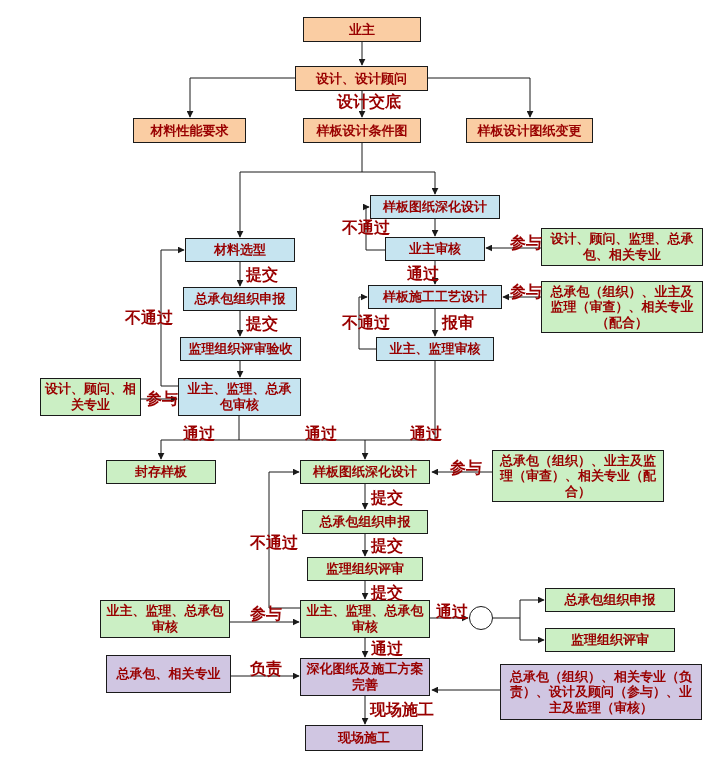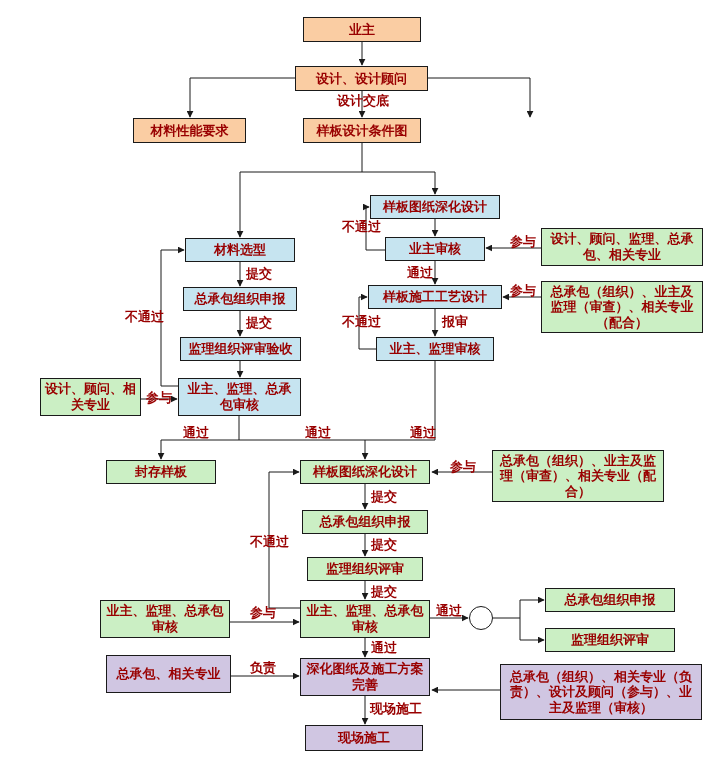--- a/index.html
+++ b/index.html
@@ -13,21 +13,21 @@
     display:flex;align-items:center;justify-content:center;text-align:center;
     border:1px solid #1a1a1a;color:var(--text,#990000);
     font-weight:bold;font-size:13px;line-height:1.2;padding:1px 3px;
   }
   .peach{background:var(--peach,#FACDA3);}
   .blue{background:var(--blue,#C6E4F0);}
   .green{background:var(--green,#CBEFC4);}
   .purple{background:var(--purple,#D0C6E2);}
   .elabel{
     position:absolute;z-index:3;color:var(--text,#990000);
-    font-size:13px;font-weight:bold;white-space:nowrap;
+    font-size:16px;font-weight:bold;white-space:nowrap;
   }
   .connector-circle{
     position:absolute;z-index:2;width:24px;height:24px;border-radius:50%;
     border:1px solid #1a1a1a;background:#fff;box-sizing:border-box;
   }
 </style>
 </head>
 <body>
 
 <div class="canvas">
@@ -79,20 +79,21 @@
       <path d="M231,676 L299,676" marker-end="url(#ah)"></path>
       <path d="M500,690 L432,690" marker-end="url(#ah)"></path>
       <path d="M365,696 L365,724" marker-end="url(#ah)"></path>
     </g>
   </svg>
 
   <div class="node peach" style="left:303px;top:17px;width:118px;height:25px">业主</div>
   <div class="node peach" style="left:295px;top:66px;width:133px;height:25px">设计、设计顾问</div>
   <div class="node peach" style="left:133px;top:118px;width:113px;height:25px">材料性能要求</div>
   <div class="node peach" style="left:303px;top:118px;width:118px;height:25px">样板设计条件图</div>
+  <div class="node peach" style="left:466px;top:118px;width:127px;height:25px">样板设计图纸变更</div>
 
   <div class="node blue" style="left:370px;top:195px;width:130px;height:24px">样板图纸深化设计</div>
   <div class="node blue" style="left:368px;top:285px;width:134px;height:24px">样板施工工艺设计</div>
   <div class="node blue" style="left:385px;top:237px;width:100px;height:24px">业主审核</div>
   <div class="node blue" style="left:376px;top:337px;width:118px;height:24px">业主、监理审核</div>
   <div class="node blue" style="left:185px;top:238px;width:110px;height:24px">材料选型</div>
   <div class="node blue" style="left:183px;top:287px;width:114px;height:24px">总承包组织申报</div>
   <div class="node blue" style="left:180px;top:337px;width:121px;height:24px">监理组织评审验收</div>
   <div class="node blue" style="left:178px;top:378px;width:123px;height:38px">业主、监理、总承包审核</div>
 

